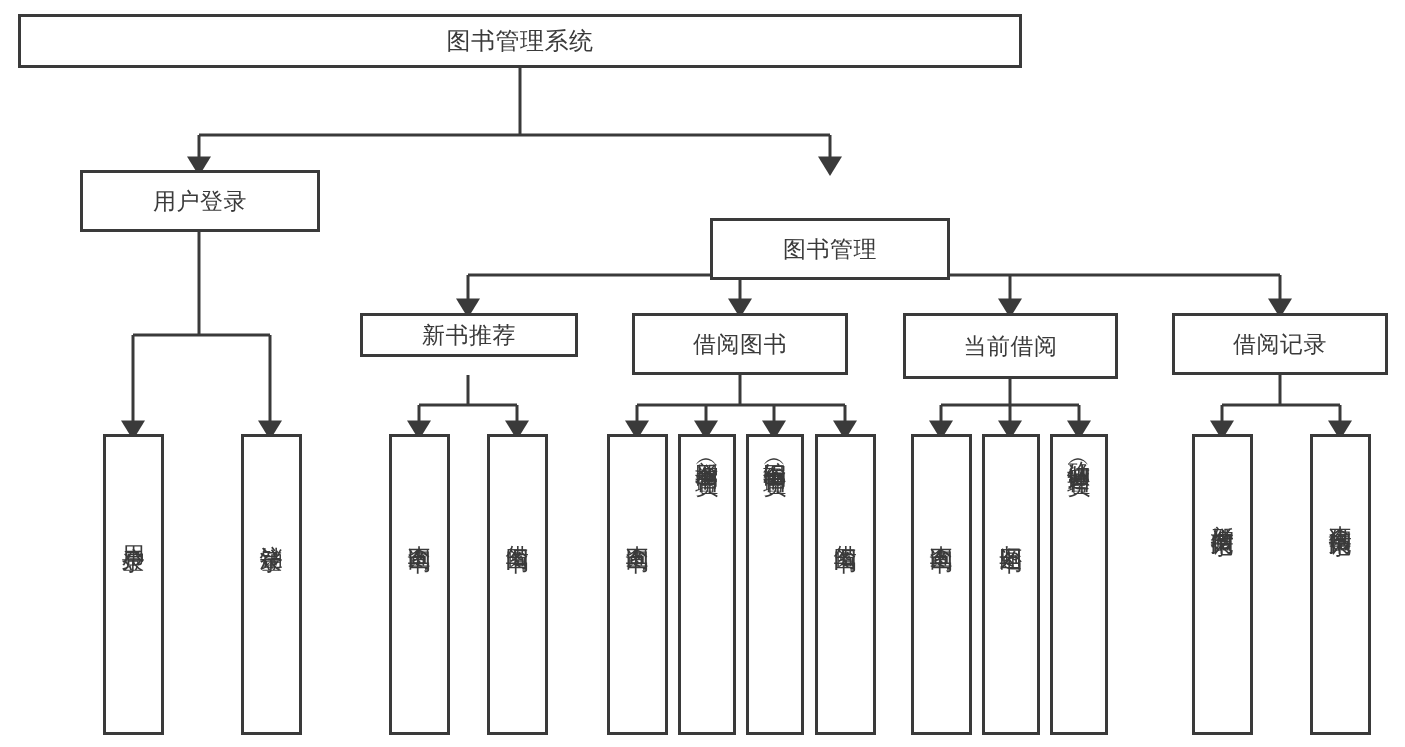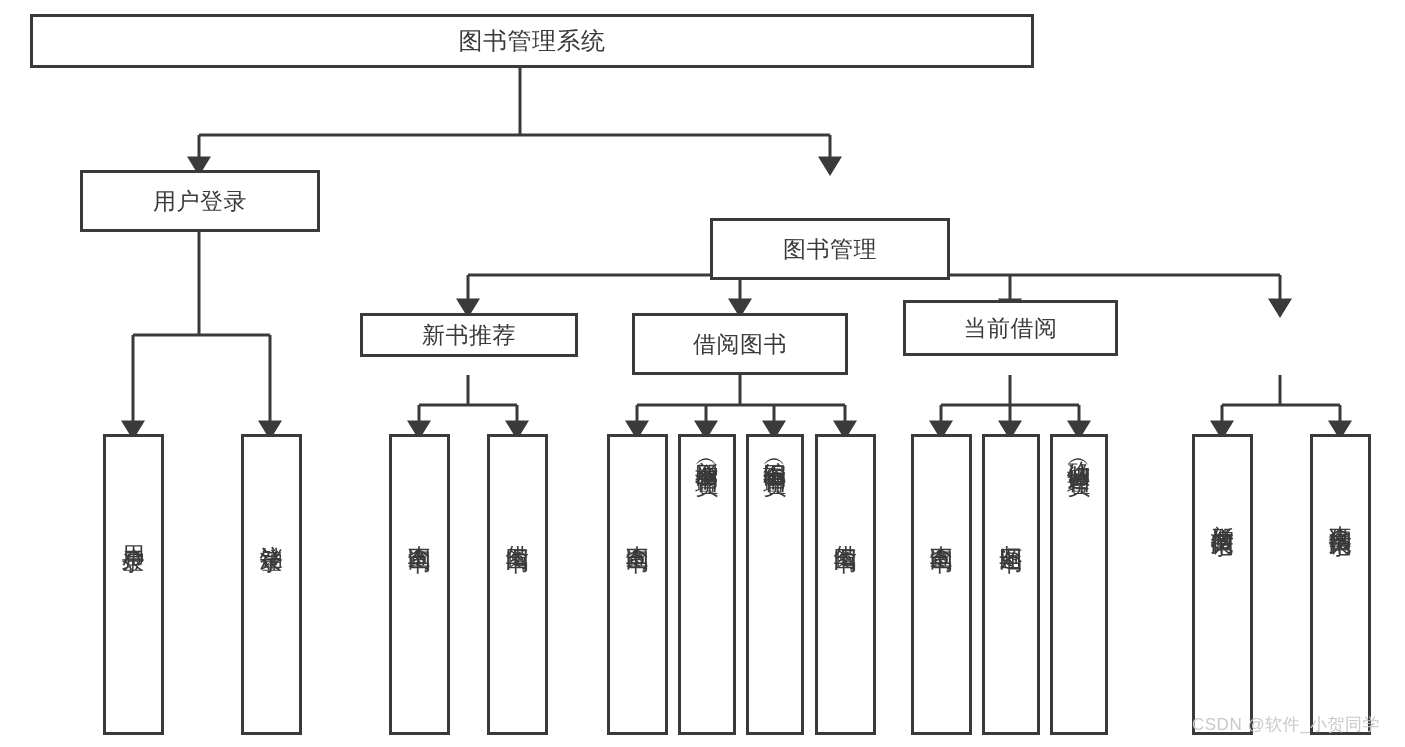--- a/index.html
+++ b/index.html
@@ -109,39 +109,42 @@
       <path d="M1010,405 L1010,424" marker-end="url(#arw)"></path>
       <path d="M1079,405 L1079,424" marker-end="url(#arw)"></path>
 
       <path d="M1280,375 L1280,405"></path>
       <path d="M1222,405 L1340,405"></path>
       <path d="M1222,405 L1222,424" marker-end="url(#arw)"></path>
       <path d="M1340,405 L1340,424" marker-end="url(#arw)"></path>
     </g>
   </svg>
 
-  <div class="node h-node root" style="left:30px;top:14px;width:1004px;height:54px;">
+  <div class="node h-node root" style="left:18px;top:14px;width:1004px;height:54px;">
     <span class="label">图书管理系统</span>
   </div>
 
   <div class="node h-node" style="left:80px;top:170px;width:240px;height:62px;">
     <span class="label">用户登录</span>
   </div>
   <div class="node h-node" style="left:710px;top:170px;width:240px;height:62px;margin-top:48px;">
     <span class="label">图书管理</span>
   </div>
 
   <div class="node h-node" style="left:360px;top:313px;width:218px;height:44px;">
     <span class="label">新书推荐</span>
   </div>
   <div class="node h-node" style="left:632px;top:313px;width:216px;height:62px;">
     <span class="label">借阅图书</span>
   </div>
-  <div class="node h-node" style="left:903px;top:300px;width:215px;height:56px;">
+  <div class="node h-node" style="left:903px;top:313px;width:215px;height:66px;">
     <span class="label">当前借阅</span>
+  </div>
+  <div class="node h-node" style="left:1172px;top:313px;width:216px;height:62px;">
+    <span class="label">借阅记录</span>
   </div>
 
   <div class="node leaf mid2" style="left:103px;top:434px;width:61px;height:301px;">
     <span class="label">用户登录</span>
   </div>
   <div class="node leaf mid2" style="left:241px;top:434px;width:61px;height:301px;">
     <span class="label">注销登录</span>
   </div>
 
   <div class="node leaf mid2" style="left:389px;top:434px;width:61px;height:301px;">
@@ -174,15 +177,14 @@
     <span class="label">确认归还（管理员）</span>
   </div>
 
   <div class="node leaf mid" style="left:1192px;top:434px;width:61px;height:301px;">
     <span class="label">新增借阅记录</span>
   </div>
   <div class="node leaf mid" style="left:1310px;top:434px;width:61px;height:301px;">
     <span class="label">查询借阅记录</span>
   </div>
 
-  <div class="watermark">CSDN @软件_小贺同学</div>
 
 </div>
 
 </body></html>

